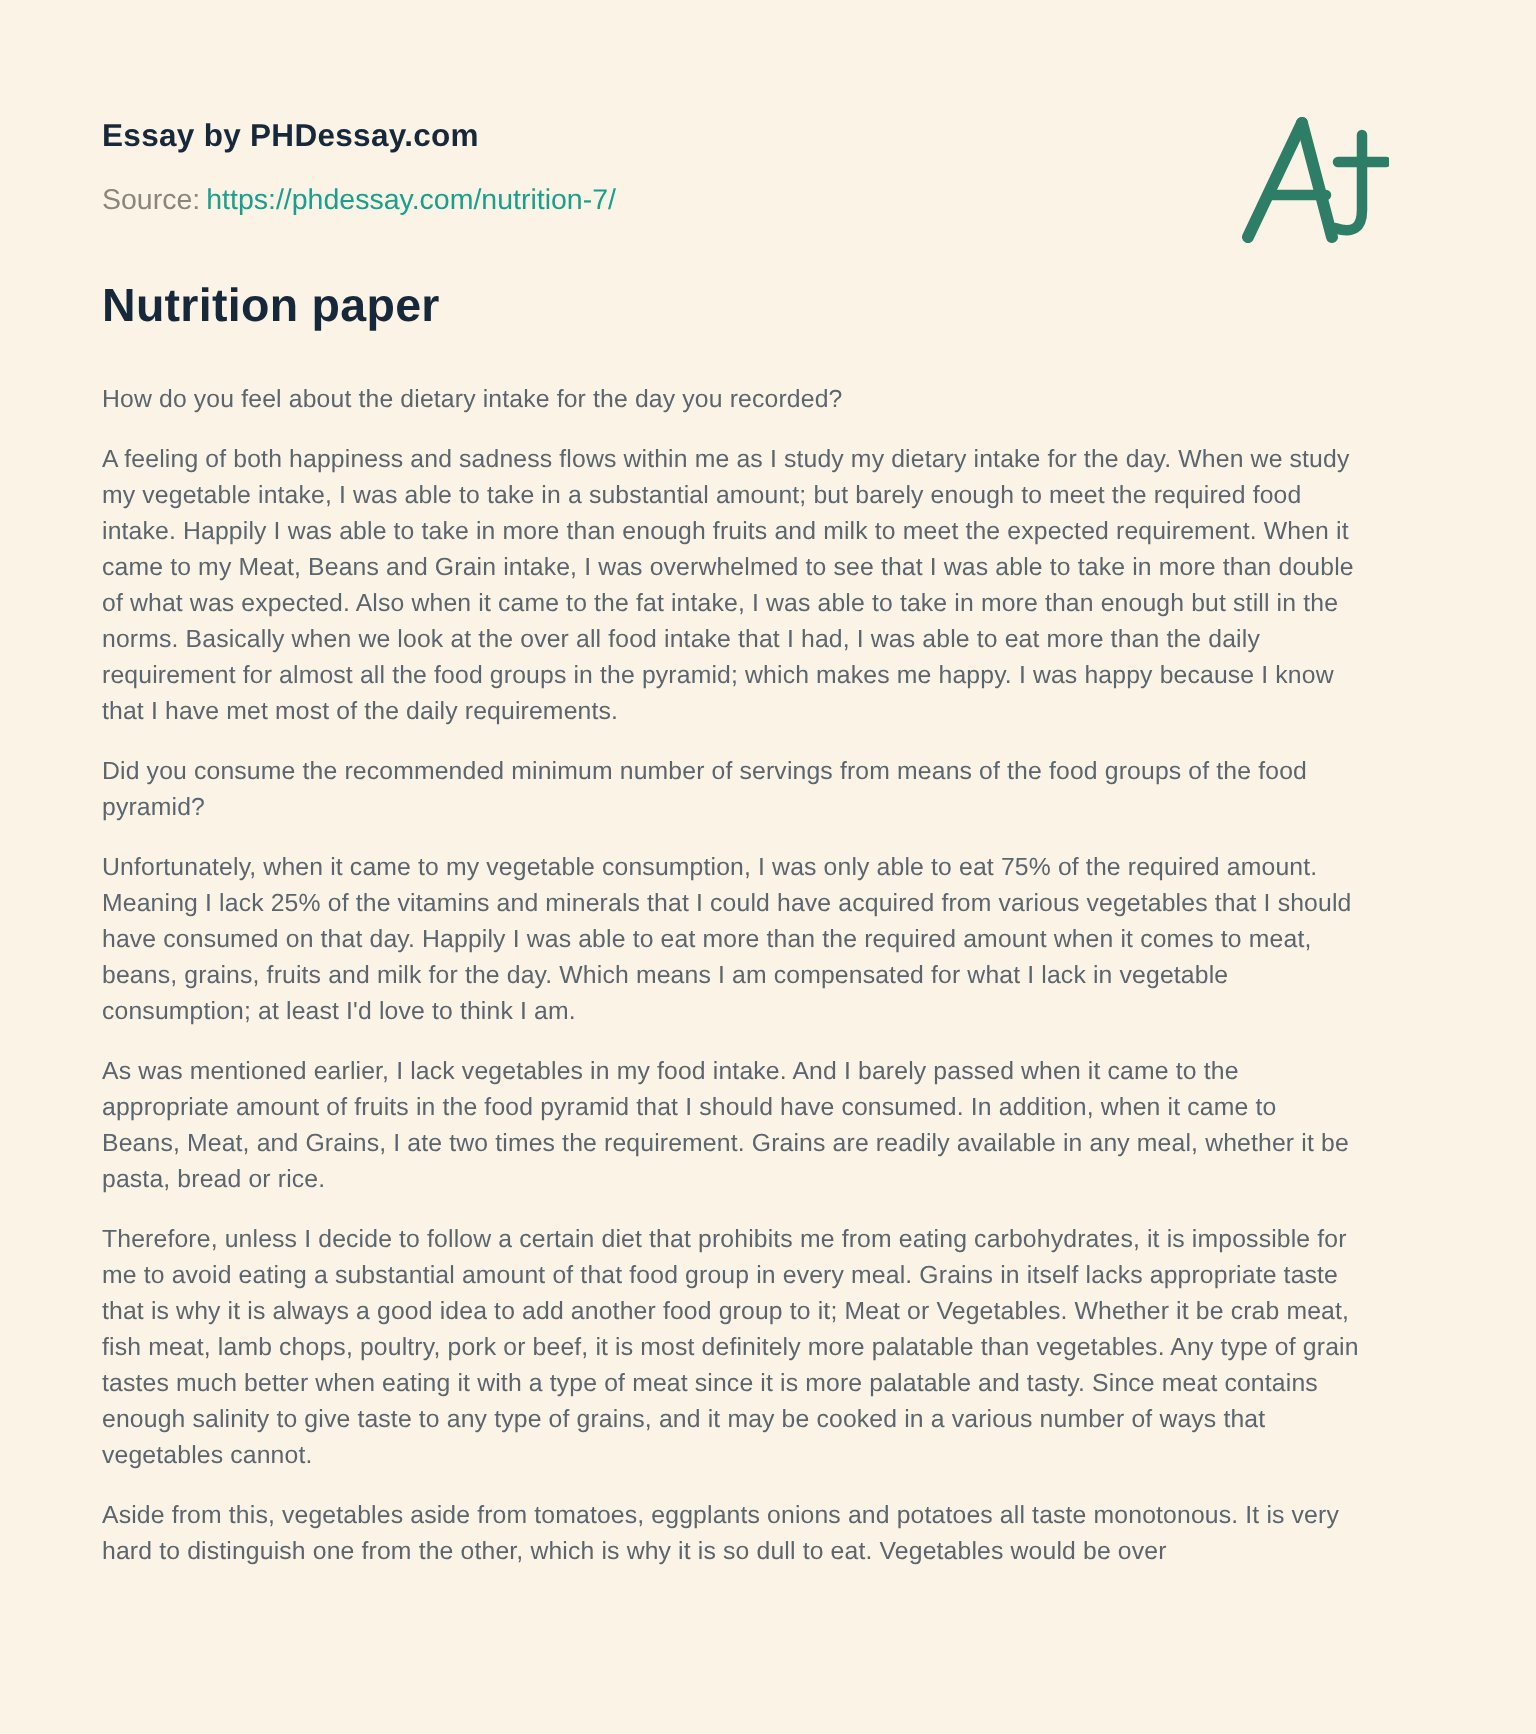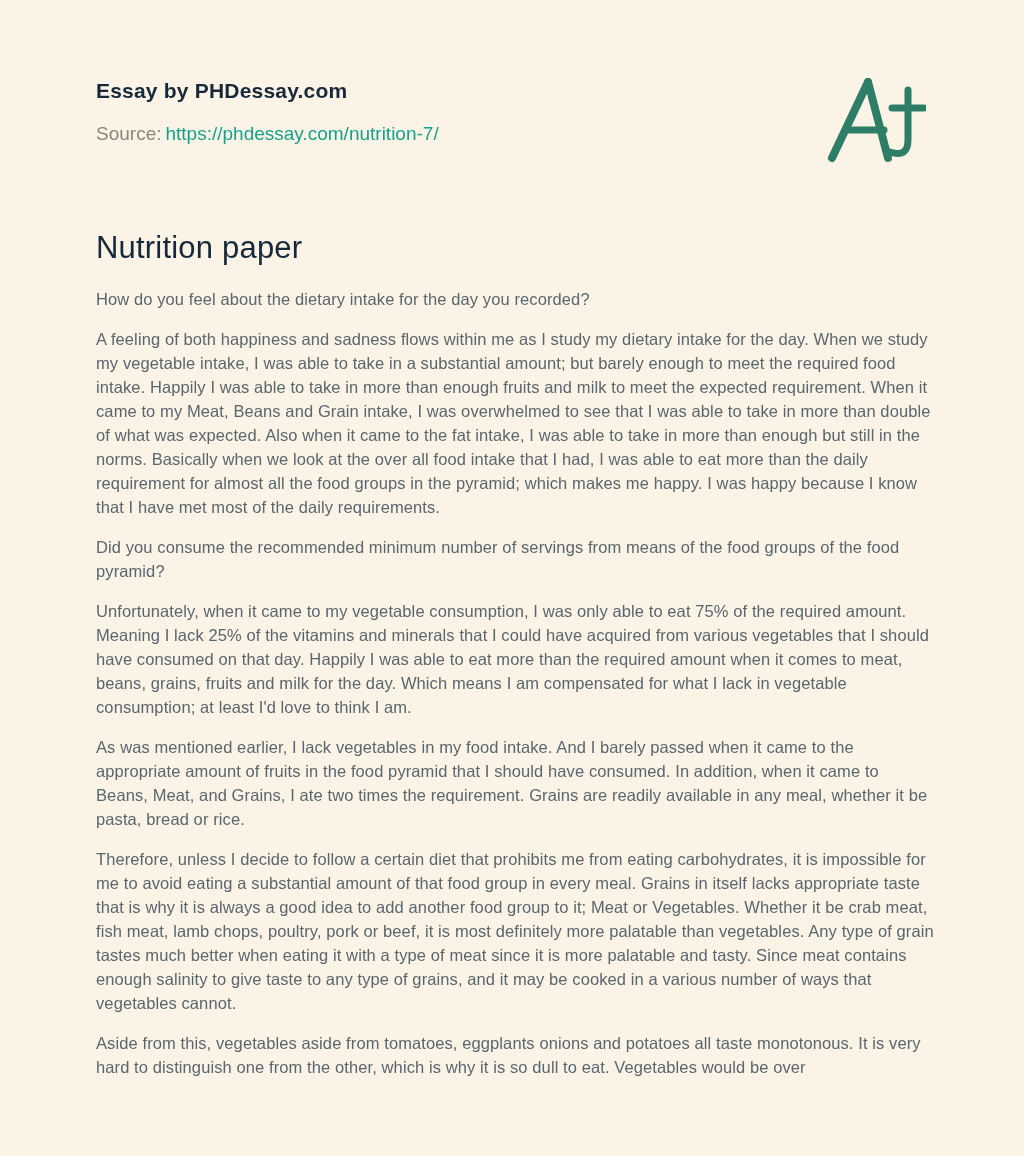--- a/index.html
+++ b/index.html
@@ -6,21 +6,21 @@
   html, body { width: 1024px; height: 1156px; }
   body {
     background: #FBF4E6;
     font-family: "Liberation Sans", sans-serif;
     overflow: hidden;
   }
   .page {
     position: relative;
     width: 1024px;
     height: 1156px;
-    padding: 78px 92px 0 96px;
+    padding: 78px 92px 0 68px;
   }
   .header {
     position: relative;
   }
   .byline {
     font-size: 21px;
     font-weight: 700;
     color: #16283A;
     letter-spacing: 0.2px;
     line-height: 26px;
@@ -38,28 +38,28 @@
   }
   .logo {
     position: absolute;
     top: -6px;
     right: 6px;
     width: 102px;
     height: 96px;
   }
   .logo svg { display: block; width: 100%; height: 100%; }
   .title {
-    margin-top: 86px;
+    margin-top: 42px;
     font-size: 31px;
-    font-weight: 400;
+    font-weight: 700;
     color: #16283A;
     letter-spacing: 0.2px;
   }
   .essay-body {
-    margin-top: 21px;
+    margin-top: 32px;
     width: 838px;
   }
   .essay-body p {
     font-size: 16.5px;
     line-height: 24px;
     color: #5B656E;
     margin-bottom: 16px;
     letter-spacing: 0.1px;
   }
 </style>

